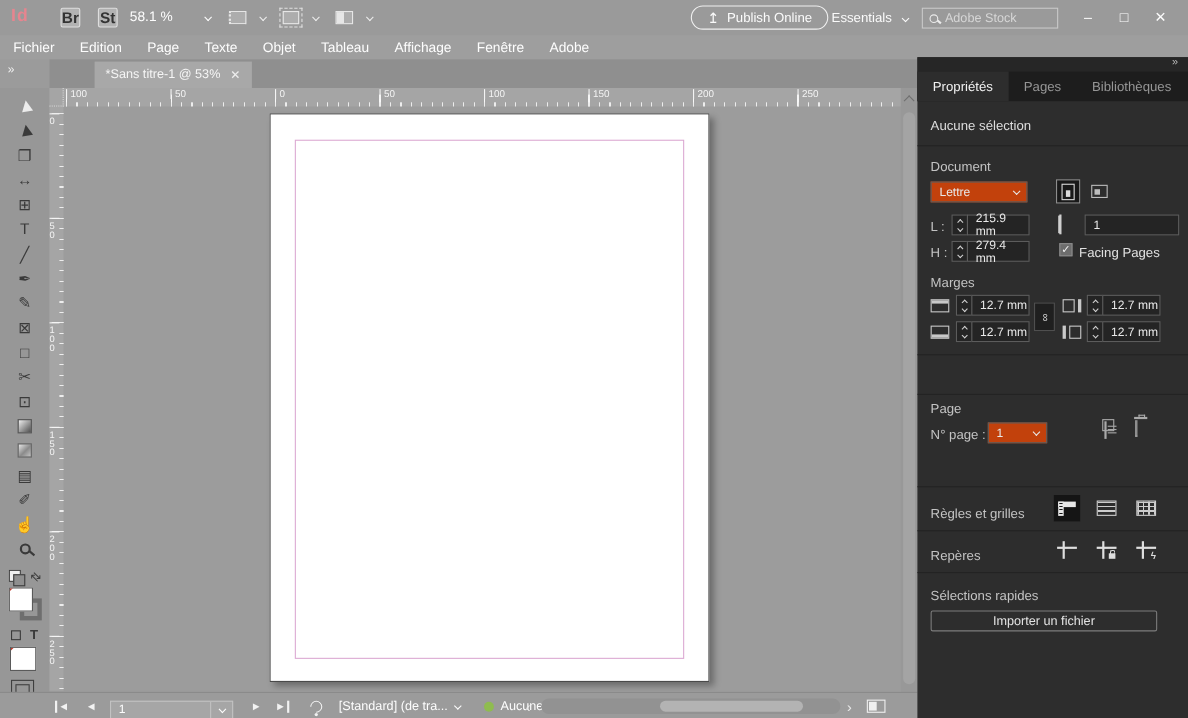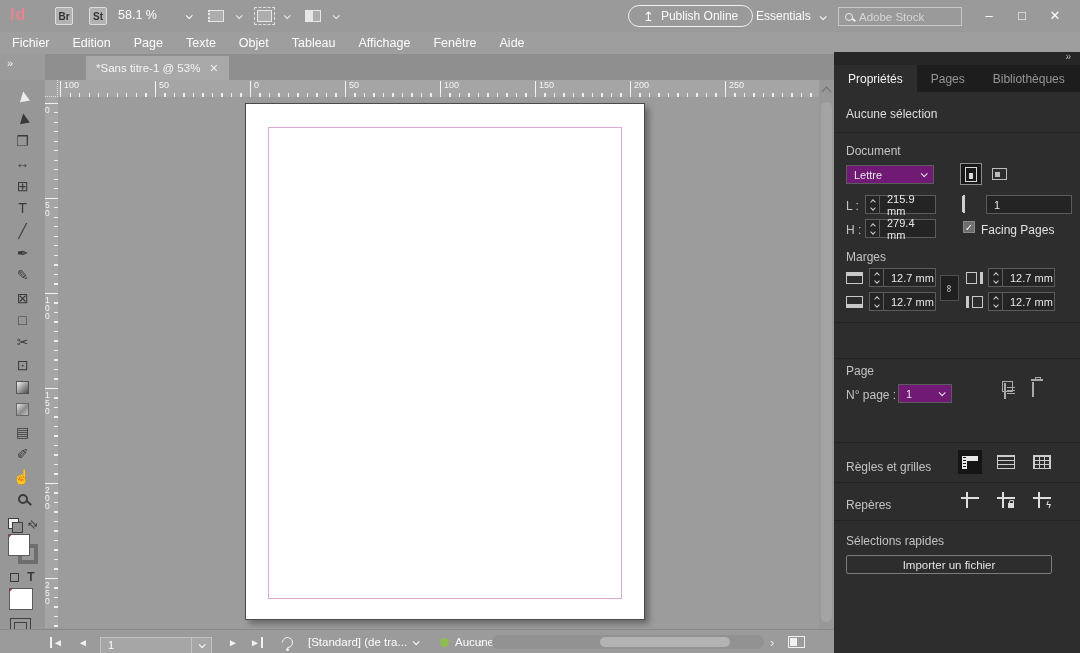--- a/index.html
+++ b/index.html
@@ -5,21 +5,21 @@
   * { margin:0; padding:0; box-sizing:border-box; }
   html,body { width:1080px; height:653px; overflow:hidden; }
   .app { position:relative; width:1080px; height:653px; background:#9b9b9b;
          font-family:"Liberation Sans", sans-serif; font-size:12px; color:#fff;
          -webkit-font-smoothing:antialiased; }
 
   
   .titlebar { position:absolute; left:0; top:0; width:1080px; height:32px; background:#9a9a9a; }
   .logo { position:absolute; left:10px; top:6px; font-weight:bold; font-size:16px; color:#e6858f; letter-spacing:1px; }
   .sq-btn { position:absolute; top:7px; width:18px; height:18px; background:#b2b2b2; border:1px solid #dedede;
-            color:#333; font-size:10px; font-weight:bold; display:flex; align-items:center; justify-content:center; border-radius:2px; }
+            color:#333; font-size:14px; font-weight:bold; display:flex; align-items:center; justify-content:center; border-radius:2px; }
   .zoom-box { position:absolute; left:118px; top:8px; font-size:12.5px; color:#fdfdfd; }
   .chev { display:inline-block; width:5px; height:5px; border-right:1.4px solid currentColor;
           border-bottom:1.4px solid currentColor; transform:rotate(45deg) translateY(-1px); margin-left:6px; }
   .tb-group { position:absolute; top:7px; height:18px; display:flex; align-items:center; gap:6px; color:#ececec; }
   .gi { display:inline-block; border:1px solid #e6e6e6; background:#adadad; }
   .gi-doc { width:16px; height:12px; border-left:2px dotted #e6e6e6; }
   .gi-screen { width:15px; height:12px; outline:1px dashed #e0e0e0; outline-offset:2px; }
   .gi-arrange { width:16px; height:12px; background:linear-gradient(90deg,#e6e6e6 0 7px,#adadad 7px); }
   .publish-btn { position:absolute; left:628px; top:5px; height:22px; padding:0 14px; border:1px solid #efefef;
                  border-radius:11px; display:flex; align-items:center; gap:7px; color:#fbfbfb; font-size:12px; }
@@ -129,21 +129,21 @@
   .panel-collapse { position:absolute; left:0; top:0; width:246px; height:13px; background:#262626; }
   .panel-collapse span { position:absolute; right:10px; top:-1px; color:#b9b9b9; font-size:10px; letter-spacing:-1px; }
   .ptabs { position:absolute; left:0; top:13px; width:246px; height:27px; background:#1d1d1d; display:flex; }
   .ptab { padding:0 14px; display:flex; align-items:center; color:#969696; font-size:12px; }
   .ptab.active { background:#2d2d2d; color:#f2f2f2; }
   .pbody { position:absolute; left:0; top:40px; width:230px; bottom:0; }
   .sep { position:absolute; left:0; width:246px; height:1px; background:#232323; }
   .plabel { position:absolute; color:#c3c3c3; }
   .field { position:absolute; height:19px; background:#242424; border:1px solid #5c5c5c; color:#e8e8e8;
            font-size:11px; display:flex; align-items:center; padding-left:7px; }
-  .selectbox { position:absolute; height:19px; background:#701a75; border:1px solid #5c5c5c; color:#e8e8e8;
+  .selectbox { position:absolute; height:19px; background:#c2410c; border:1px solid #5c5c5c; color:#e8e8e8;
                font-size:11px; display:flex; align-items:center; justify-content:space-between; padding:0 7px; }
   .stepper { position:absolute; width:15px; height:19px; background:#242424; border:1px solid #5c5c5c;
              display:flex; flex-direction:column; align-items:center; justify-content:center; gap:2px; color:#cfcfcf; }
   .stepper i { width:4px; height:4px; border-right:1.2px solid currentColor; border-bottom:1.2px solid currentColor; display:block; }
   .stepper .u { transform:rotate(-135deg); } .stepper .d { transform:rotate(45deg); }
   .pbtn { position:absolute; left:12px; width:206px; height:19px; border:1px solid #7c7c7c; border-radius:2px;
           color:#e3e3e3; font-size:11.5px; display:flex; align-items:center; justify-content:center; background:transparent; }
   .orient-btn { position:absolute; width:22px; height:22px; display:flex; align-items:center; justify-content:center; }
   .orient-btn.sel { background:#191919; border:1px solid #8d8d8d; }
   .i-portrait { width:12px; height:15px; border:1px solid #dadada; position:relative; }
@@ -235,21 +235,21 @@
   <div class="menubar">
 
   <span class="menu-item">Fichier</span>
       <span class="menu-item">Edition</span>
       <span class="menu-item">Page</span>
       <span class="menu-item">Texte</span>
       <span class="menu-item">Objet</span>
       <span class="menu-item">Tableau</span>
       <span class="menu-item">Affichage</span>
       <span class="menu-item">Fenêtre</span>
-      <span class="menu-item">Aide</span>
+      <span class="menu-item">Adobe</span>
     </div>
 
   <div class="tabstrip">
     <span class="doc-tab">
       <span>*Sans titre-1 @ 53%</span>
       <span class="close">✕</span>
     </span>
   </div>
   <span class="panel-expand-left">»</span>
 

